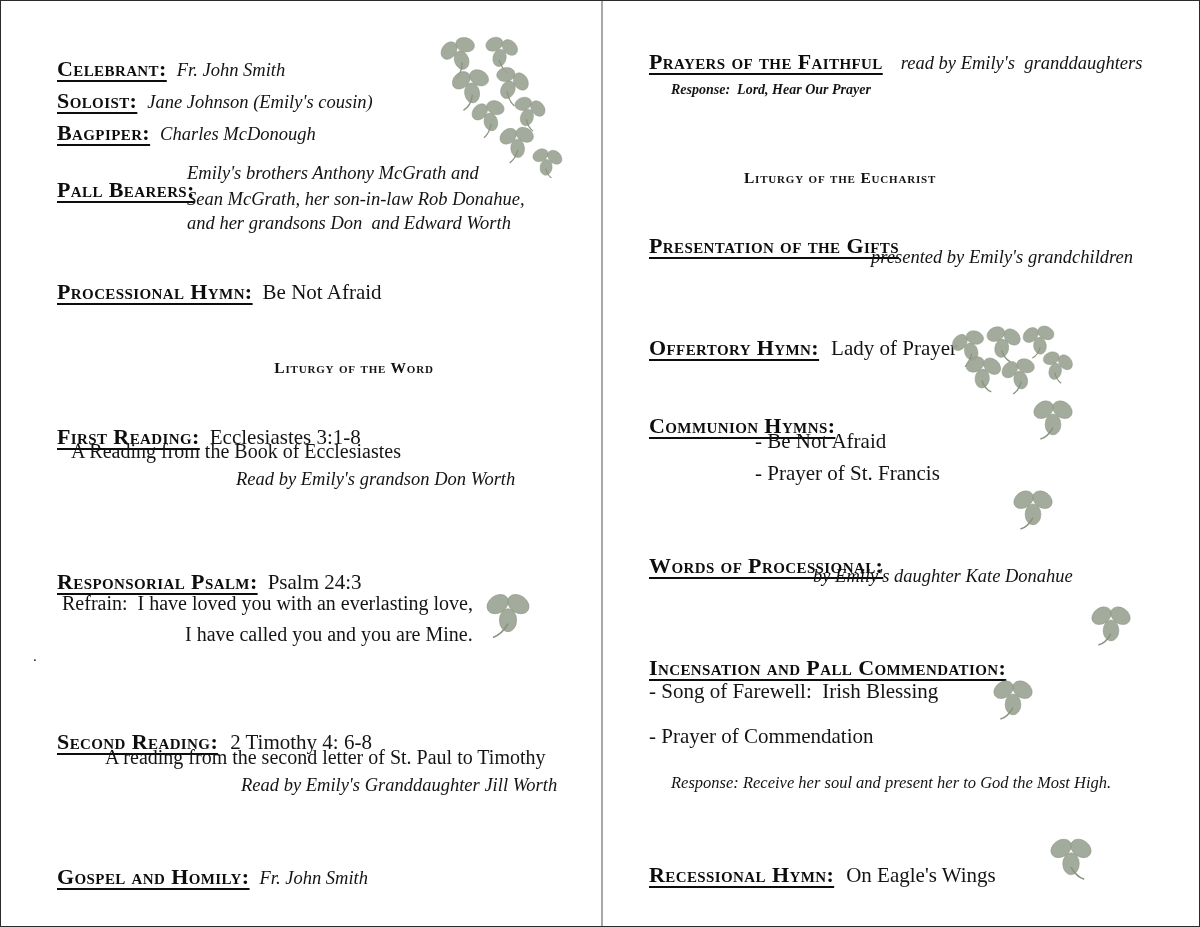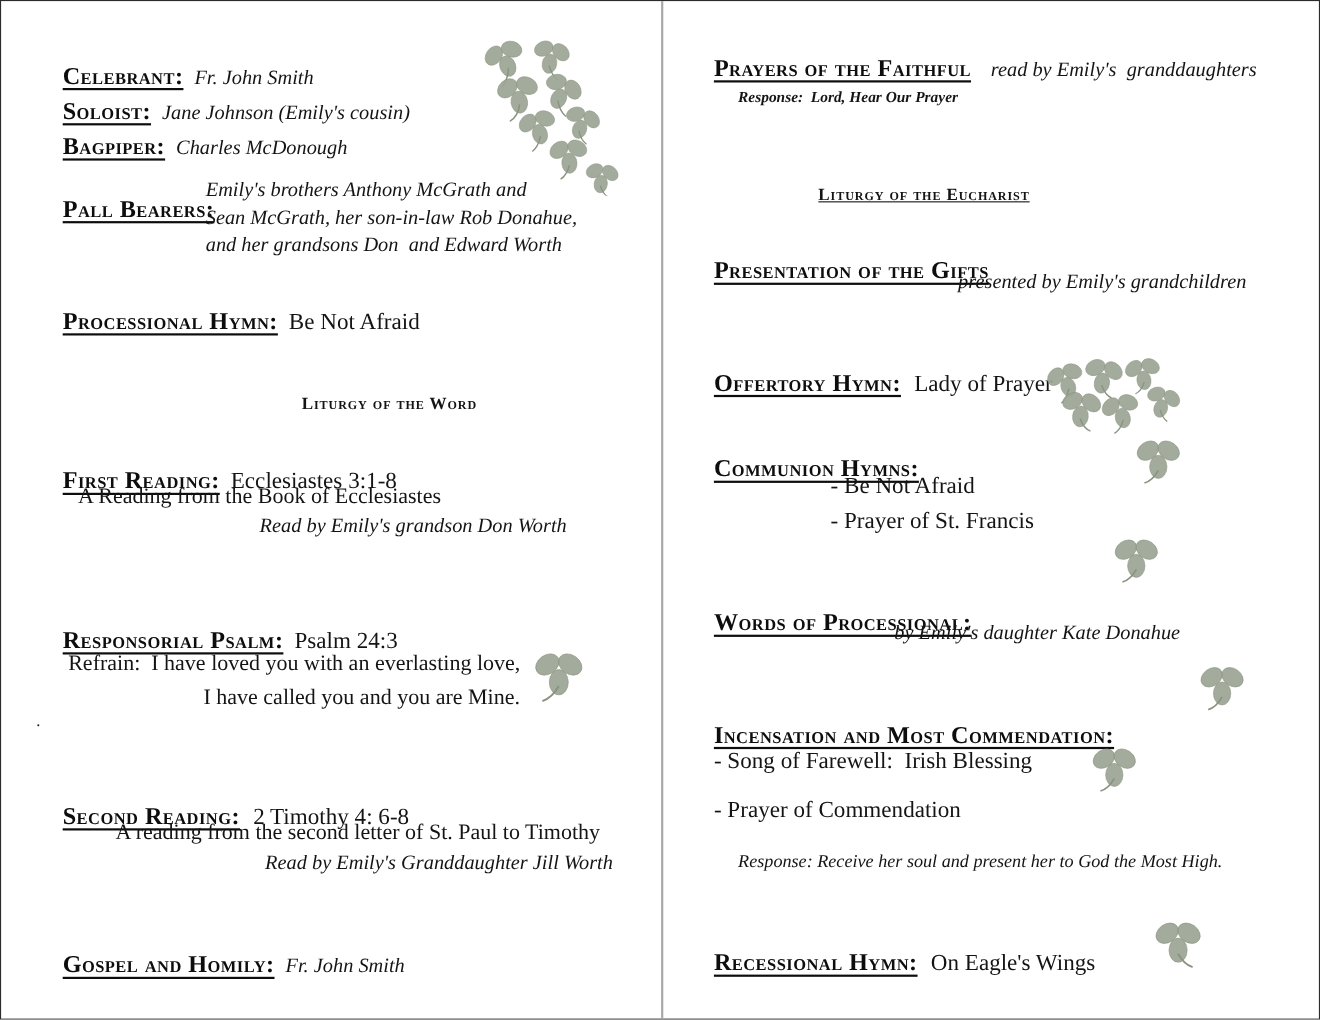--- a/index.html
+++ b/index.html
@@ -216,21 +216,21 @@
     </div>
   </div>
 
   <div class="col" id="col-right">
 
     <div class="line" style="left:22px; top:34px;">
       <span class="hd"><span class="u">Prayers of the Faithful</span></span><span class="val-it" style="margin-left:18px;">read by Emily's  granddaughters</span>
     </div>
     <div class="line resp" style="left:68px; top:82px;">Response:  Lord, Hear Our Prayer</div>
 
-    <div class="line sect" style="top:169px;text-decoration:underline;">Liturgy of the Eucharist</div>
+    <div class="line sect" style="top:169px;">Liturgy of the Eucharist</div>
 
     <div class="line" style="left:22px; top:218px;">
       <span class="hd"><span class="u">Presentation of the Gifts</span></span>
     </div>
     <div class="line val-it" style="left:268px; top:247px;">presented by Emily's grandchildren</div>
 
     <div class="line" style="left:22px; top:320px;">
       <span class="hd"><span class="u">Offertory Hymn:</span></span><span class="val-up" style="margin-left:12px;">Lady of Prayer</span>
     </div>
 
@@ -315,21 +315,21 @@
         <g fill="#9ba495" fill-opacity="0.92" stroke="#8a937f" stroke-width="0.5" transform="translate(22,19) scale(1.05)">
           <ellipse cx="-9" cy="-6" rx="10" ry="7.5" transform="rotate(-35 -9 -6)"></ellipse>
           <ellipse cx="9" cy="-6" rx="10" ry="7.5" transform="rotate(35 9 -6)"></ellipse>
           <ellipse cx="0" cy="8" rx="7.5" ry="10"></ellipse>
           <path d="M0 11 q-5 9 -12 11" stroke="#8a937f" stroke-width="1.5" fill="none"></path>
         </g>
       </svg>
     </div>
 
     <div class="line" style="left:22px; top:640px;">
-      <span class="hd"><span class="u">Incensation and Most Commendation:</span></span>
+      <span class="hd"><span class="u">Incensation and Pall Commendation:</span></span>
     </div>
     <div class="line val-up" style="left:46px; top:680px;">- Song of Farewell:  Irish Blessing</div>
     <div class="line val-up" style="left:46px; top:725px;">- Prayer of Commendation</div>
     <div class="line resp-sm" style="left:68px; top:774px;">Response: Receive her soul and present her to God the Most High.</div>
 
     <div class="sham" style="left:388px; top:676px; width:42px; height:48px;">
       <svg width="42" height="48" viewBox="0 0 42 48">
         <g fill="#9ba495" fill-opacity="0.92" stroke="#8a937f" stroke-width="0.5" transform="translate(22,19) scale(1.05)">
           <ellipse cx="-9" cy="-6" rx="10" ry="7.5" transform="rotate(-35 -9 -6)"></ellipse>
           <ellipse cx="9" cy="-6" rx="10" ry="7.5" transform="rotate(35 9 -6)"></ellipse>

